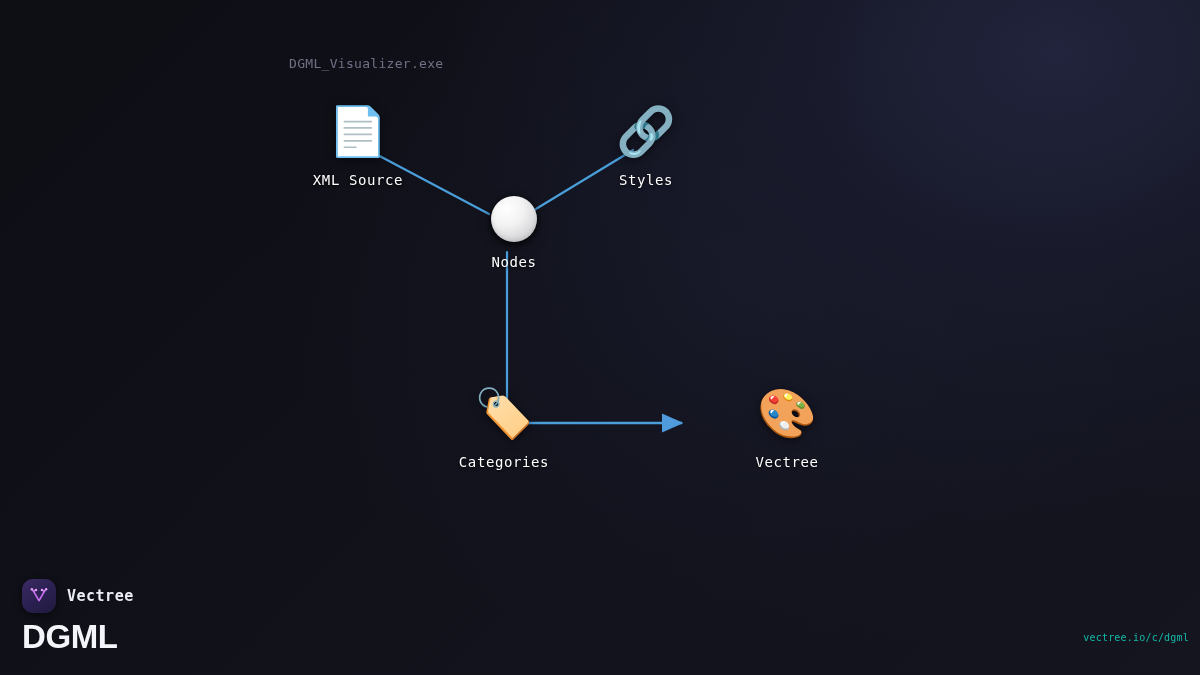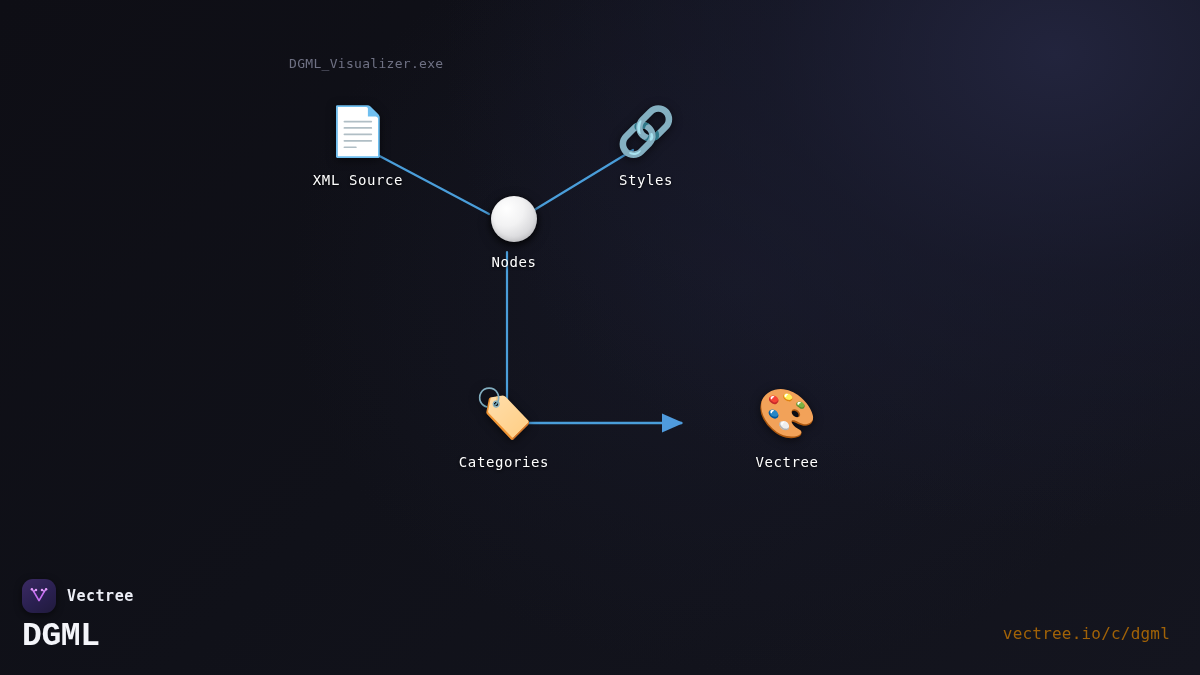--- a/index.html
+++ b/index.html
@@ -83,33 +83,33 @@
     display:flex; align-items:center; justify-content:center;
     box-shadow:0 2px 7px rgba(0,0,0,0.55);
     flex:0 0 auto;
   }
   #brand-name {
     font-size:15px; font-weight:bold;
     letter-spacing:0.5px;
     color:#eceef6;
   }
   #brand-title {
-    font-family:Liberation Mono, monospace;
+    font-family:Liberation Sans, sans-serif;
     font-size:33px;
     font-weight:bold;
     letter-spacing:-0.4px;
     color:#f4f5fa;
     line-height:1;
   }
   #site-url {
     position:absolute;
-    right:30px; bottom:32px;
-    font-size:16px;
+    right:11px; bottom:32px;
+    font-size:10px;
     letter-spacing:0.2px;
-    color:#a16207;
+    color:#14b8a6;
     white-space:nowrap;
   }
 </style>
 </head>
 <body>
 
 <div id="bg-glow"></div>
 
 <svg id="canvas" viewBox="0 0 1200 675" width="1200" height="675" xmlns="http://www.w3.org/2000/svg">
   <defs>

